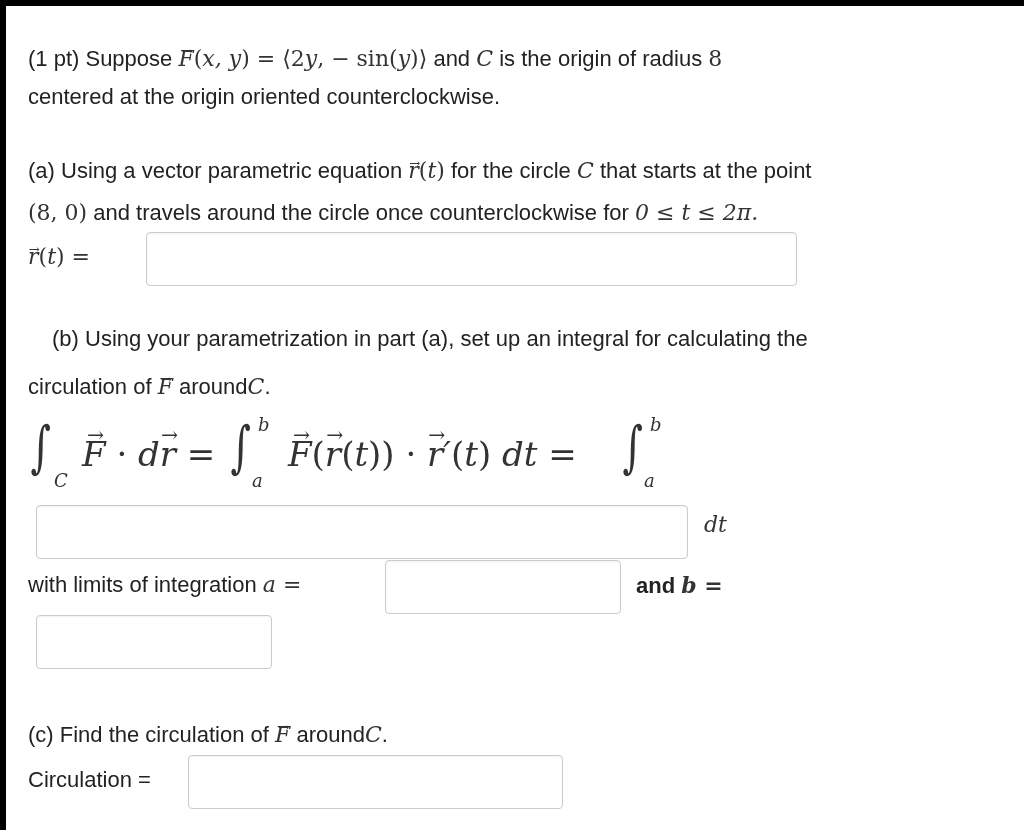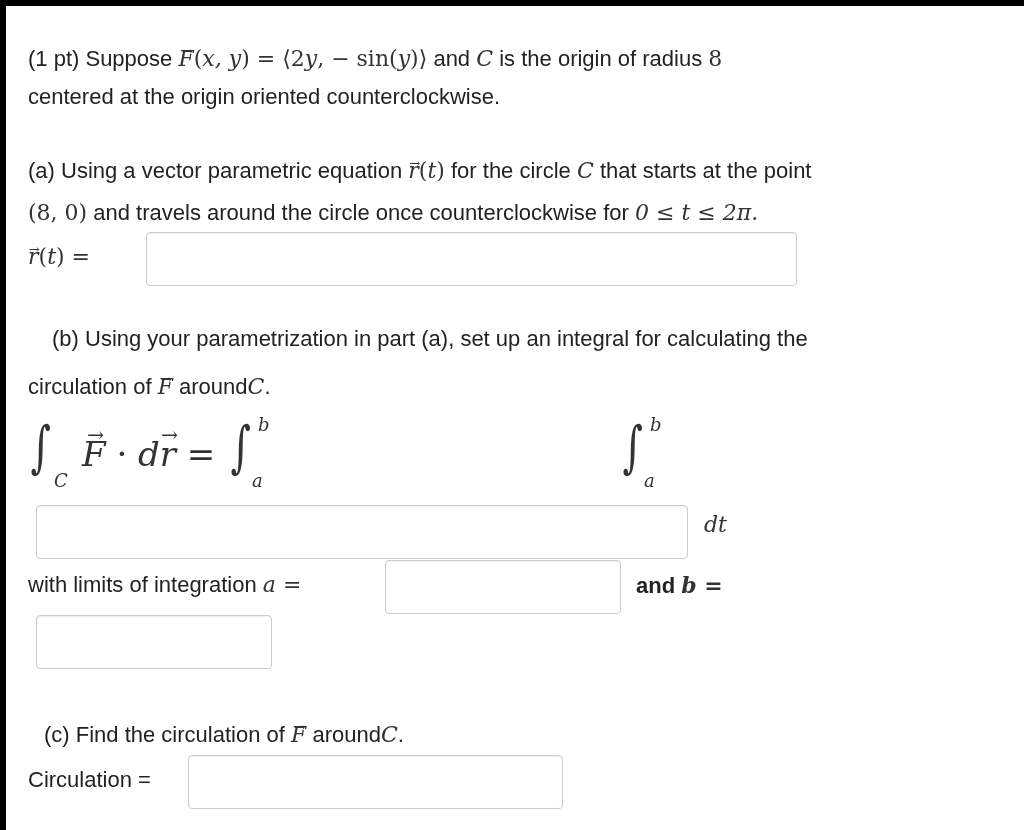--- a/index.html
+++ b/index.html
@@ -61,38 +61,39 @@
   <span>around</span><span class="m big">C</span><span>.</span>
 </div>
 
 <div class="intg" style="left:26px; top:414px; width:680px; height:90px;">
   <span class="integral" style="position:absolute; left:0; top:0;">∫</span>
   <span class="lim" style="left:28px; top:56px;">C</span>
   <span style="position:absolute; left:56px; top:20px;"><span class="vec">F</span><span class="mr"> · </span>d<span class="vec">r</span><span class="mr"> =</span></span>
   <span class="integral" style="position:absolute; left:200px; top:0;">∫</span>
   <span class="lim" style="left:232px; top:0px;">b</span>
   <span class="lim" style="left:226px; top:56px;">a</span>
+  <span style="position:absolute; left:262px; top:20px;"><span class="vec">F</span><span class="mr">(</span><span class="vec">r</span><span class="mr">(</span>t<span class="mr">)) · </span><span class="vec">r</span>′<span class="mr">(</span>t<span class="mr">)</span> dt<span class="mr"> =</span></span>
   <span class="integral" style="position:absolute; left:592px; top:0;">∫</span>
   <span class="lim" style="left:624px; top:0px;">b</span>
   <span class="lim" style="left:618px; top:56px;">a</span>
 </div>
 
 <div class="inp" style="left:36px; top:505px; width:652px; height:54px;"></div>
 <div class="txt m big" style="left:704px; top:512px;">dt</div>
 
 <div class="txt" style="left:28px; top:572px;text-align:right;">
   <span>with limits of integration</span>
   <span class="m big">a =</span>
 </div>
 <div class="inp" style="left:385px; top:560px; width:236px; height:54px;"></div>
 <div class="txt" style="left:636px; top:572px;font-weight:bold;">
   <span>and</span>
   <span class="m big">b =</span>
 </div>
 <div class="inp" style="left:36px; top:615px; width:236px; height:54px;"></div>
 
-<div class="txt" style="left:28px; top:722px;margin-left:16px;">
+<div class="txt" style="left:28px; top:722px;">
   <span>(c) Find the circulation of</span>
   <span class="m big vec">F</span>
   <span>around</span><span class="m big">C</span><span>.</span>
 </div>
 <div class="txt" style="left:28px; top:767px;">Circulation =</div>
 <div class="inp" style="left:188px; top:755px; width:375px; height:54px;"></div>
 
 </body></html>

